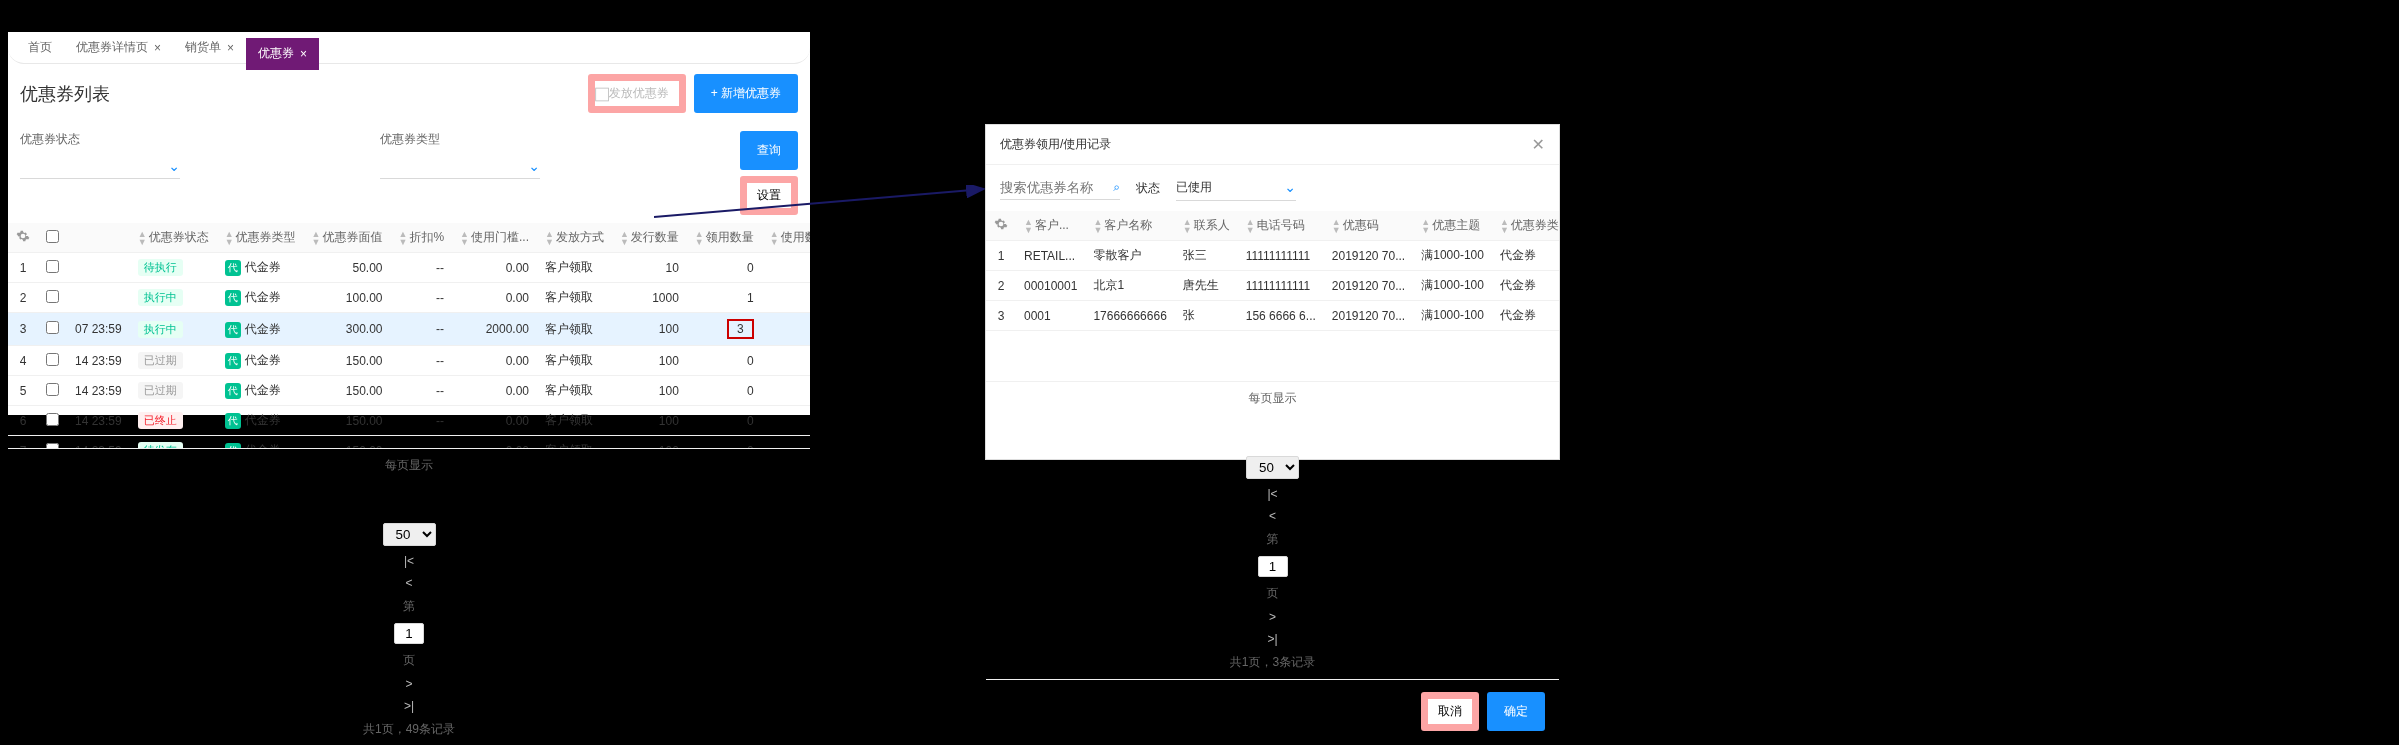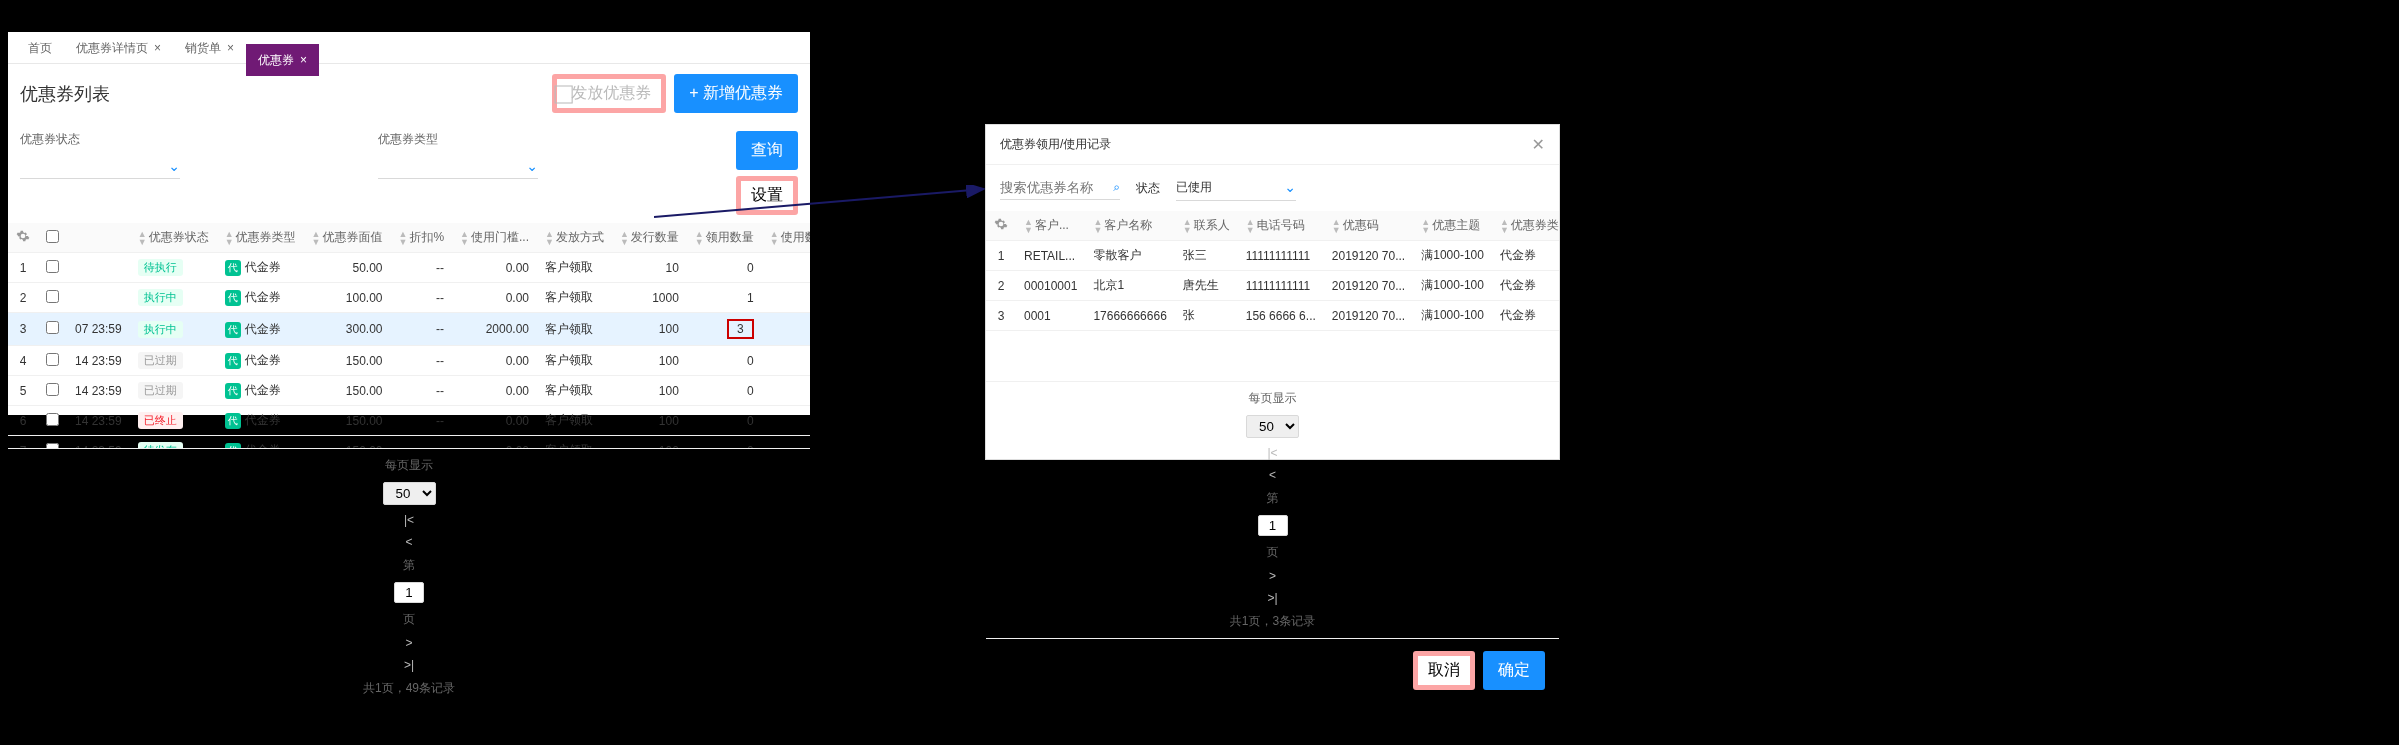--- a/index.html
+++ b/index.html
@@ -2,30 +2,30 @@
 <html><head>
 <meta charset="utf-8">
 <style>
 * { margin: 0; padding: 0; box-sizing: border-box; }
 body { font-family: "Microsoft YaHei", -apple-system, sans-serif; font-size: 12px; background: #000; color: #333; width: 2399px; height: 745px; position: relative; }
 .panel { background: #fff; position: absolute; }
 .left-panel { left: 8px; top: 32px; width: 802px; height: 383px; }
 .right-panel { left: 985px; top: 124px; width: 575px; height: 336px; border: 1px solid #ddd; box-shadow: 0 2px 8px rgba(0,0,0,.15); }
 
 
-.tabs { display: flex; border-bottom: 1px solid #e8e8e8; height: 32px; padding-left: 8px; }
+.tabs { display: flex; border-bottom: 1px solid #e8e8e8; height: 32px; align-items: center; padding-left: 8px; border-radius: 16px; }
 .tab { padding: 0 12px; height: 32px; display: flex; align-items: center; cursor: pointer; gap: 6px; color: #666; }
 .tab.active { background: #701a75; color: #fff; margin-top: 12px; }
 .tab .close { font-size: 12px; color: inherit; }
 
 
 .list-header { display: flex; justify-content: space-between; align-items: center; padding: 10px 12px; }
 .list-title { font-size: 18px; font-weight: 500; }
 .header-actions { display: flex; gap: 8px; }
-.btn { padding: 4px 10px; border: 5px solid #fca5a5; border-radius: 3px; background: #fff; cursor: pointer; font-size: 16px; display: flex; align-items: center; gap: 4px; }
+.btn { padding: 4px 10px; border: 7px solid #fca5a5; border-radius: 3px; background: #fff; cursor: pointer; font-size: 12px; display: flex; align-items: center; gap: 4px; }
 .btn.primary { background: #1890ff; border-color: #1890ff; color: #fff; }
 .btn.disabled { color: #bbb; cursor: not-allowed; }
 
 
 .filters { display: flex; gap: 24px; padding: 8px 12px; align-items: flex-start; }
 .filter { display: flex; flex-direction: column; gap: 4px; flex: 1; }
 .filter label { color: #666; margin-bottom: 2px; }
 .filter .select { border-bottom: 1px solid #d9d9d9; padding: 4px 0; display: flex; justify-content: space-between; color: #999; cursor: pointer; width: 160px; }
 .filter .input { border: none; border-bottom: 1px solid #d9d9d9; padding: 4px 0; width: 180px; outline: none; }
 .filter-side { display: flex; flex-direction: column; gap: 6px; }
@@ -44,21 +44,21 @@
 .badge-gray { background: #f5f5f5; color: #999; }
 .badge-red { background: #fff0f0; color: #f5222d; }
 .cb { width: 13px; height: 13px; }
 .icon-badge { display: inline-block; width: 16px; height: 16px; background: #00c292; color: #fff; font-size: 10px; text-align: center; line-height: 16px; border-radius: 3px; margin-right: 4px; }
 .boxed { border: 2px solid #c00; padding: 1px 8px; display: inline-block; }
 
 
 .pagination { display: flex; justify-content: center; align-items: center; gap: 8px; padding: 8px 0; border-top: 1px solid #f0f0f0; font-size: 12px; color: #666; flex-direction: column; }
 .pagination .pg-input { width: 30px; text-align: center; border: 1px solid #d9d9d9; border-radius: 2px; padding: 2px; }
 .pagination .pg-btn { color: #bbb; cursor: pointer; padding: 0 4px; }
-.pagination select { border: 1px solid #d9d9d9; padding: 2px 8px; border-radius: 2px; }
+.pagination select { border: 1px solid #d9d9d9; padding: 2px 8px; border-radius: 2px; margin-top: 41px; }
 
 
 .modal-hd { display: flex; justify-content: space-between; align-items: center; padding: 10px 14px; border-bottom: 1px solid #f0f0f0; }
 .modal-hd .close { cursor: pointer; color: #999; font-size: 16px; }
 .modal-filters { display: flex; gap: 16px; padding: 10px 14px; align-items: center; }
 .search-wrap { position: relative; }
 .search-wrap input { border: none; border-bottom: 1px solid #d9d9d9; padding: 4px 20px 4px 0; outline: none; width: 120px; }
 .search-wrap .mag { position: absolute; right: 0; top: 4px; color: #1890ff; }
 .modal-ft { display: flex; justify-content: flex-end; gap: 8px; padding: 12px 14px; border-top: 1px solid #f0f0f0; }
 

